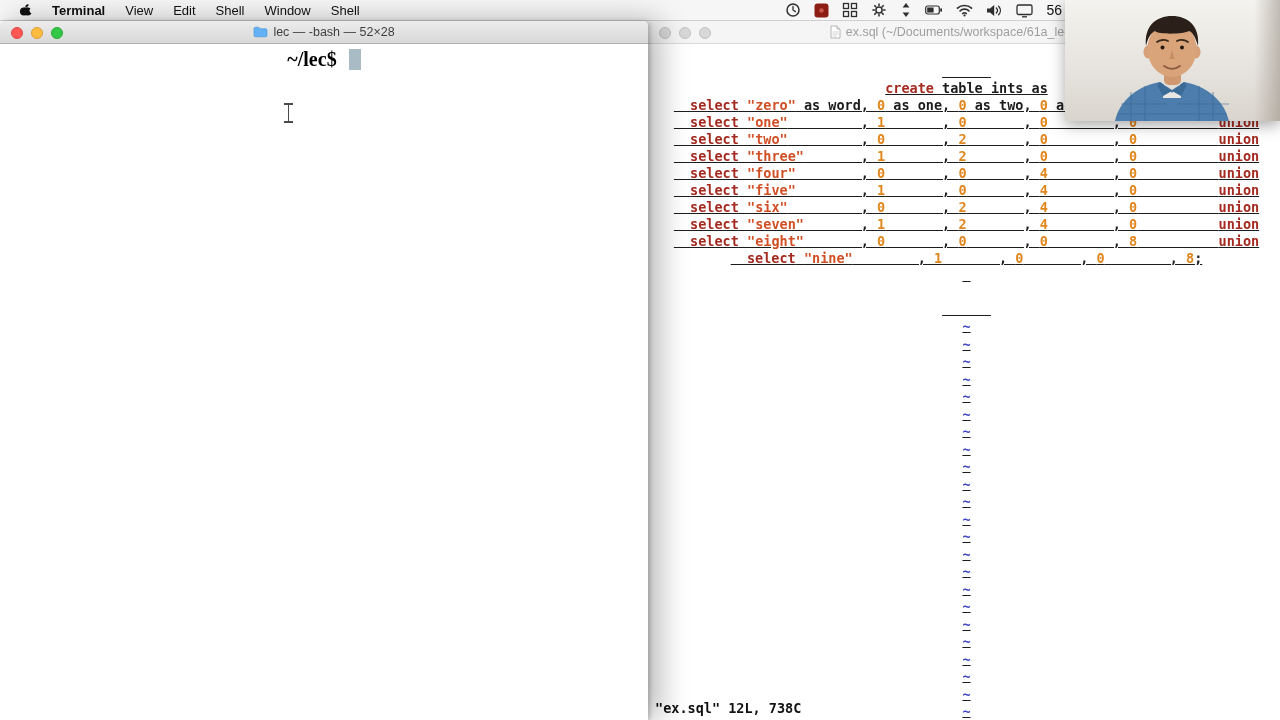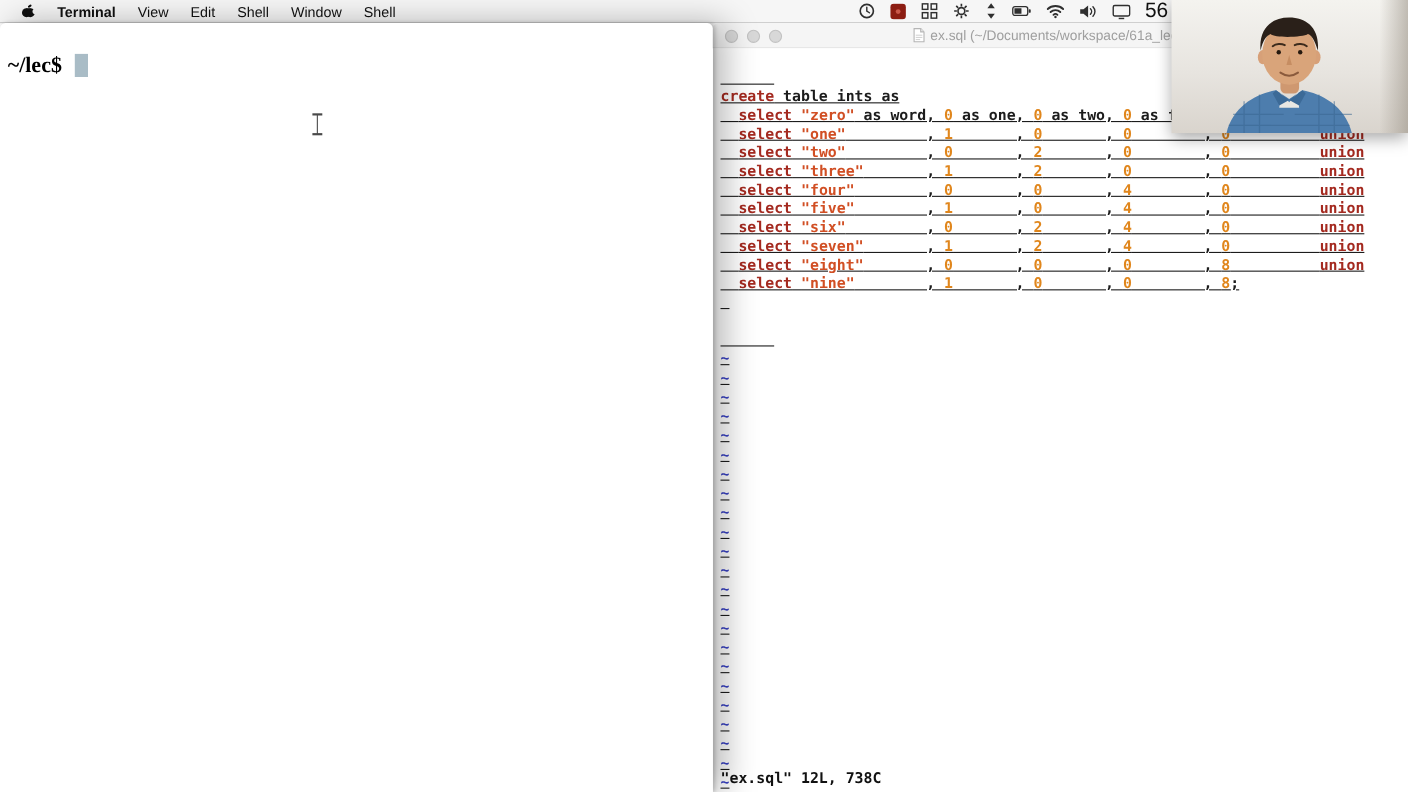--- a/index.html
+++ b/index.html
@@ -1,29 +1,29 @@
 <!DOCTYPE html>
 <html><head>
 <meta charset="utf-8">
 <style>
   * { margin:0; padding:0; box-sizing:border-box; }
   html,body { background:#e9e9e9; }
   .screen { position:relative; width:1280px; height:720px; overflow:hidden; background:#ffffff;
-            font-family:"Liberation Sans", sans-serif; }
+            font-family:"Liberation Sans", sans-serif;text-align:center; }
 
   
   .menubar { position:absolute; top:0; left:0; right:0; height:21px; background:#f6f6f6;
              border-bottom:1px solid #cfcfcf; display:flex; align-items:center; padding:0 0 0 14px; z-index:1; }
   .menu-left { display:flex; align-items:center; height:100%; }
   .apple-wrap { display:flex; align-items:center; padding:0 8px 0 4px; height:100%; }
   .menu-item { font-size:13px; color:#111; padding:0 10px; line-height:21px; height:100%; }
   .menu-item.app { font-weight:bold; }
   .menubar-right { margin-left:auto; display:flex; align-items:center; gap:13px; padding-right:218px; }
   .menubar-right svg { display:block; }
-  .status-text { font-size:19px; color:#111; }
+  .status-text { font-size:14px; color:#111; }
 
   
   .window { position:absolute; top:21px; bottom:0; background:#fff; }
   .left-window { left:0; width:648px; z-index:3; box-shadow:12px 0 30px rgba(0,0,0,.28), 2px 0 4px rgba(0,0,0,.2);
                  border-radius:5px 5px 0 0; }
   .right-window { left:648px; right:0; z-index:2; border-radius:5px 5px 0 0; }
 
   .titlebar { position:relative; height:23px; border-radius:5px 5px 0 0; }
   .titlebar.active { background:linear-gradient(#ececec,#d8d8d8); border-bottom:1px solid #b0b0b0; }
   .titlebar.inactive { background:#f5f5f5; border-bottom:1px solid #dadada; }
@@ -161,20 +161,33 @@
       </div>
     </div>
     <div class="vim-body">
       <div id="vim-code"><div class="code-line"><span class="tok-k">create</span><span class="tok-p"> table ints as</span></div><div class="code-line"><span class="tok-p">  </span><span class="tok-k">select</span><span class="tok-p"> </span><span class="tok-s">"zero"</span><span class="tok-p"> as word, </span><span class="tok-n">0</span><span class="tok-p"> as one, </span><span class="tok-n">0</span><span class="tok-p"> as two, </span><span class="tok-n">0</span><span class="tok-p"> as four, </span><span class="tok-n">0</span><span class="tok-p"> as eight </span><span class="tok-k">union</span></div><div class="code-line"><span class="tok-p">  </span><span class="tok-k">select</span><span class="tok-p"> </span><span class="tok-s">"one"</span><span class="tok-p">         , </span><span class="tok-n">1</span><span class="tok-p">       , </span><span class="tok-n">0</span><span class="tok-p">       , </span><span class="tok-n">0</span><span class="tok-p">        , </span><span class="tok-n">0</span><span class="tok-p">          </span><span class="tok-k">union</span></div><div class="code-line"><span class="tok-p">  </span><span class="tok-k">select</span><span class="tok-p"> </span><span class="tok-s">"two"</span><span class="tok-p">         , </span><span class="tok-n">0</span><span class="tok-p">       , </span><span class="tok-n">2</span><span class="tok-p">       , </span><span class="tok-n">0</span><span class="tok-p">        , </span><span class="tok-n">0</span><span class="tok-p">          </span><span class="tok-k">union</span></div><div class="code-line"><span class="tok-p">  </span><span class="tok-k">select</span><span class="tok-p"> </span><span class="tok-s">"three"</span><span class="tok-p">       , </span><span class="tok-n">1</span><span class="tok-p">       , </span><span class="tok-n">2</span><span class="tok-p">       , </span><span class="tok-n">0</span><span class="tok-p">        , </span><span class="tok-n">0</span><span class="tok-p">          </span><span class="tok-k">union</span></div><div class="code-line"><span class="tok-p">  </span><span class="tok-k">select</span><span class="tok-p"> </span><span class="tok-s">"four"</span><span class="tok-p">        , </span><span class="tok-n">0</span><span class="tok-p">       , </span><span class="tok-n">0</span><span class="tok-p">       , </span><span class="tok-n">4</span><span class="tok-p">        , </span><span class="tok-n">0</span><span class="tok-p">          </span><span class="tok-k">union</span></div><div class="code-line"><span class="tok-p">  </span><span class="tok-k">select</span><span class="tok-p"> </span><span class="tok-s">"five"</span><span class="tok-p">        , </span><span class="tok-n">1</span><span class="tok-p">       , </span><span class="tok-n">0</span><span class="tok-p">       , </span><span class="tok-n">4</span><span class="tok-p">        , </span><span class="tok-n">0</span><span class="tok-p">          </span><span class="tok-k">union</span></div><div class="code-line"><span class="tok-p">  </span><span class="tok-k">select</span><span class="tok-p"> </span><span class="tok-s">"six"</span><span class="tok-p">         , </span><span class="tok-n">0</span><span class="tok-p">       , </span><span class="tok-n">2</span><span class="tok-p">       , </span><span class="tok-n">4</span><span class="tok-p">        , </span><span class="tok-n">0</span><span class="tok-p">          </span><span class="tok-k">union</span></div><div class="code-line"><span class="tok-p">  </span><span class="tok-k">select</span><span class="tok-p"> </span><span class="tok-s">"seven"</span><span class="tok-p">       , </span><span class="tok-n">1</span><span class="tok-p">       , </span><span class="tok-n">2</span><span class="tok-p">       , </span><span class="tok-n">4</span><span class="tok-p">        , </span><span class="tok-n">0</span><span class="tok-p">          </span><span class="tok-k">union</span></div><div class="code-line"><span class="tok-p">  </span><span class="tok-k">select</span><span class="tok-p"> </span><span class="tok-s">"eight"</span><span class="tok-p">       , </span><span class="tok-n">0</span><span class="tok-p">       , </span><span class="tok-n">0</span><span class="tok-p">       , </span><span class="tok-n">0</span><span class="tok-p">        , </span><span class="tok-n">8</span><span class="tok-p">          </span><span class="tok-k">union</span></div><div class="code-line"><span class="tok-p">  </span><span class="tok-k">select</span><span class="tok-p"> </span><span class="tok-s">"nine"</span><span class="tok-p">        , </span><span class="tok-n">1</span><span class="tok-p">       , </span><span class="tok-n">0</span><span class="tok-p">       , </span><span class="tok-n">0</span><span class="tok-p">        , </span><span class="tok-n">8</span><span class="tok-p">;</span></div><div class="code-line"><span class="tok-p"> </span></div></div>
       <div id="vim-tildes"><div class="tilde-line">~</div><div class="tilde-line">~</div><div class="tilde-line">~</div><div class="tilde-line">~</div><div class="tilde-line">~</div><div class="tilde-line">~</div><div class="tilde-line">~</div><div class="tilde-line">~</div><div class="tilde-line">~</div><div class="tilde-line">~</div><div class="tilde-line">~</div><div class="tilde-line">~</div><div class="tilde-line">~</div><div class="tilde-line">~</div><div class="tilde-line">~</div><div class="tilde-line">~</div><div class="tilde-line">~</div><div class="tilde-line">~</div><div class="tilde-line">~</div><div class="tilde-line">~</div><div class="tilde-line">~</div><div class="tilde-line">~</div><div class="tilde-line">~</div></div>
       <div class="vim-status">"ex.sql" 12L, 738C</div>
     </div>
   </div>
 
   <div class="window left-window">
+    <div class="titlebar active">
+      <div class="lights">
+        <div class="light red"></div>
+        <div class="light yellow"></div>
+        <div class="light green"></div>
+      </div>
+      <div class="title">
+        <svg width="15" height="12" viewBox="0 0 15 12">
+          <path d="M1 2.6c0-.8.6-1.4 1.4-1.4h3.3l1.4 1.6h5.5c.8 0 1.4.6 1.4 1.4v5.2c0 .8-.6 1.4-1.4 1.4H2.4c-.8 0-1.4-.6-1.4-1.4Z" fill="#63b2f4" stroke="#3f8edd" stroke-width="0.6"></path>
+        </svg>
+        <span>lec — -bash — 52×28</span>
+      </div>
+    </div>
     <div class="term-body">
       <span>~/lec$</span><span class="term-cursor"></span>
     </div>
   </div>
 
   <div class="ibeam">
     <div class="h top"></div>
       <div class="v"></div>
       <div class="h bot"></div>
   </div>

